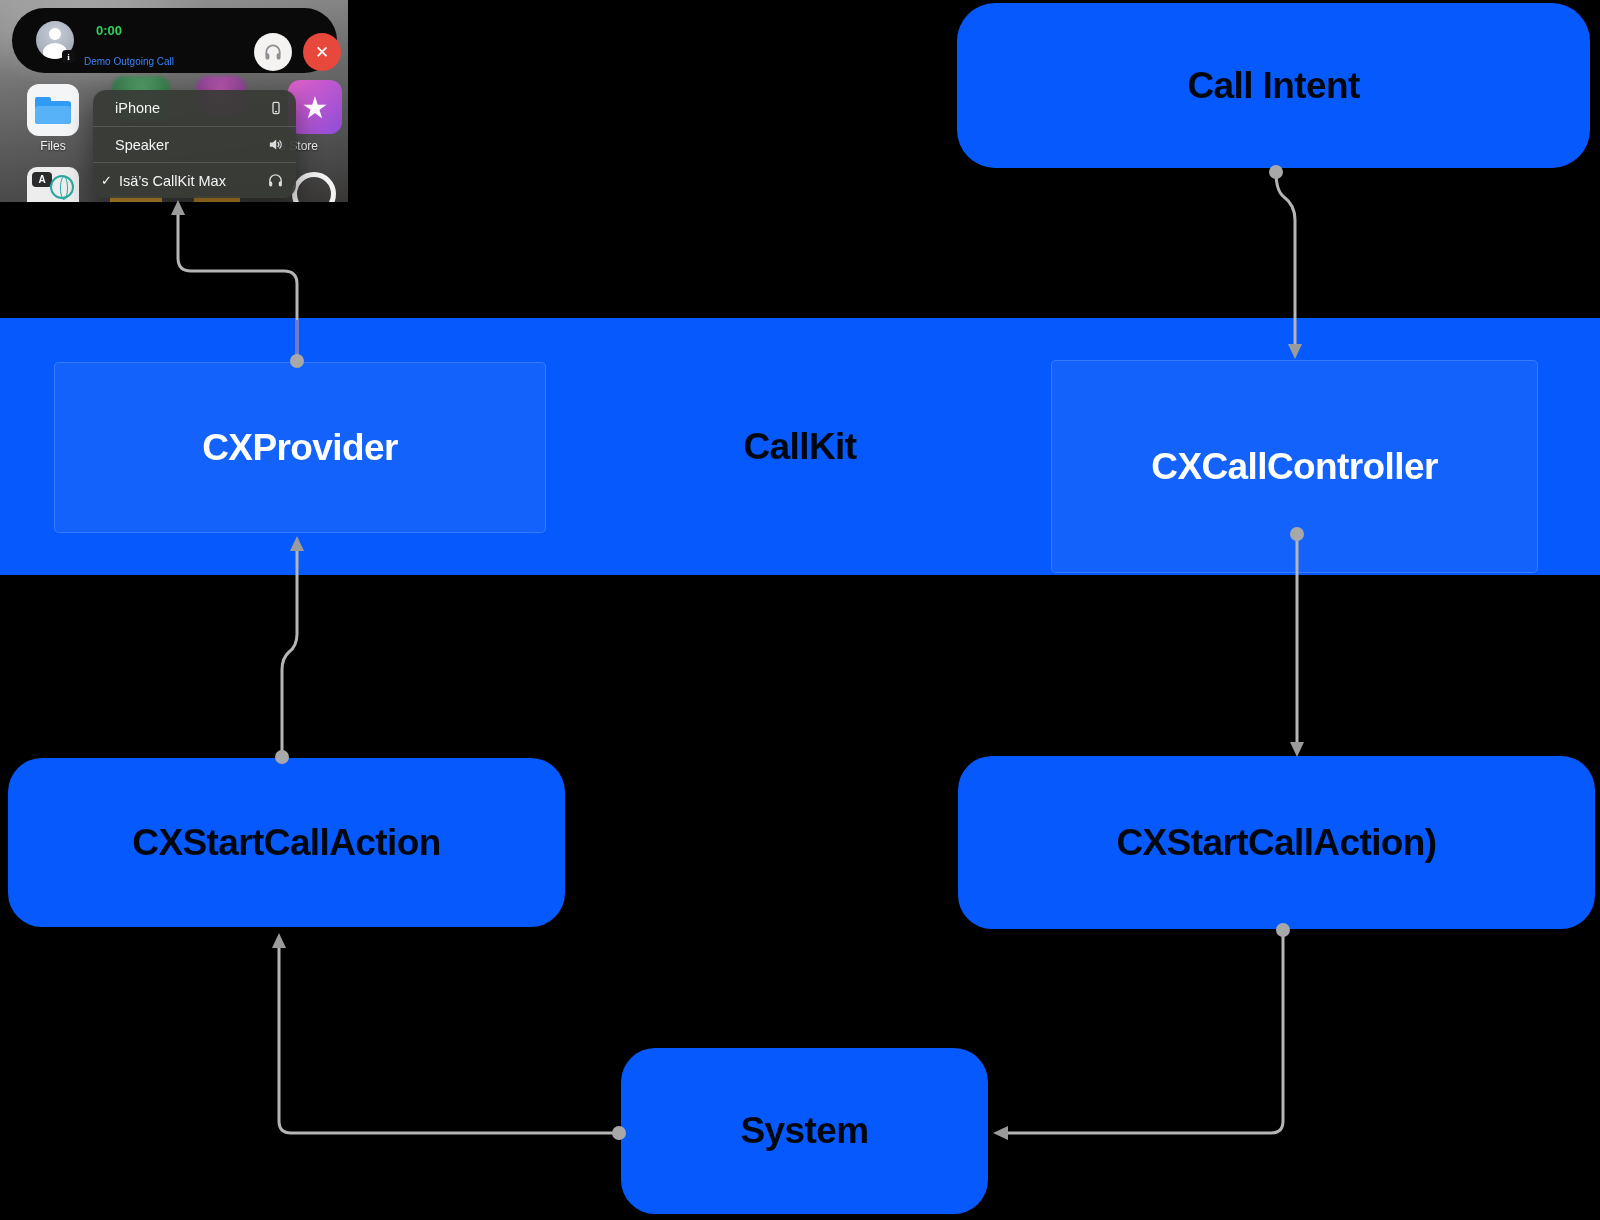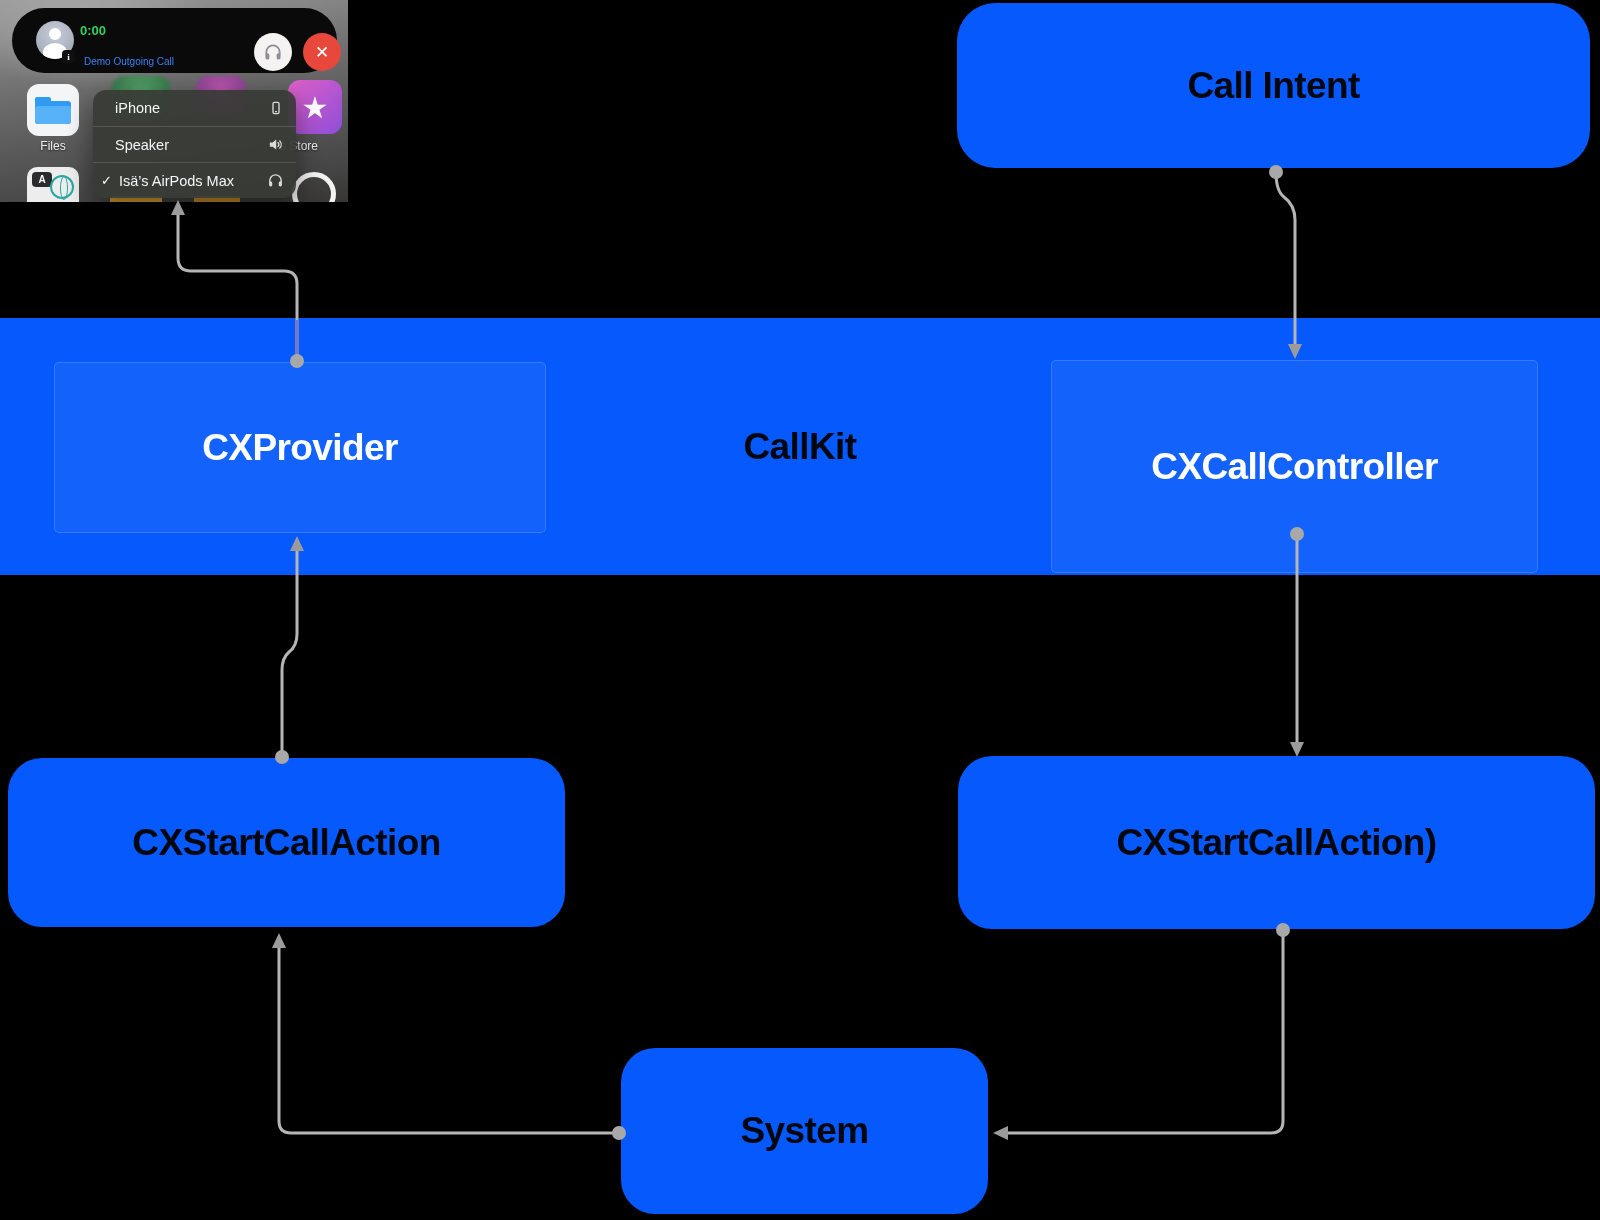--- a/index.html
+++ b/index.html
@@ -82,21 +82,21 @@
   .prow svg{color:#dcdcde;}
   
   .banner{position:absolute;left:12px;top:8px;width:325px;height:65px;border-radius:33px;background:#0a0a0b;}
   .avatar{position:absolute;left:24px;top:13px;width:38px;height:38px;border-radius:50%;overflow:hidden;
     background:radial-gradient(circle at 50% 32%,#c9ced8,#98a0ad);}
   .av-head{position:absolute;left:13px;top:7px;width:12px;height:12px;border-radius:50%;background:#fff;}
   .av-body{position:absolute;left:7px;top:22px;width:24px;height:18px;border-radius:50% 50% 0 0;background:#fff;}
   .info-badge{position:absolute;left:50px;top:42px;width:13px;height:13px;border-radius:4px;background:#101013;
     color:#fff;font-size:9px;display:flex;align-items:center;justify-content:center;z-index:2;
     font-family:"Liberation Serif","DejaVu Serif",serif;font-weight:bold;}
-  .timer{position:absolute;left:68px;top:15px;color:var(--ios-green,#30d158);font-size:13px;font-weight:bold;}
+  .timer{position:absolute;left:84px;top:15px;color:var(--ios-green,#30d158);font-size:13px;font-weight:bold;}
   .call-title{position:absolute;left:72px;top:48px;color:#3b82f6;font-size:10px;}
   .round-btn{position:absolute;top:25px;width:38px;height:38px;border-radius:50%;
     display:flex;align-items:center;justify-content:center;}
   .btn-audio{left:242px;background:#f4f3f1;color:#8e8e94;}
   .btn-end{left:291px;background:var(--end-call-red,#e8483b);color:#fff;font-size:17px;font-weight:bold;}
 </style>
 </head>
 <body>
 
 <div class="canvas">
@@ -160,21 +160,21 @@
       <div class="prow">
         <span class="grow">Speaker</span>
         <svg width="17" height="17" viewBox="0 0 24 24" fill="currentColor">
             <path d="M4 9v6h4l5 4V5L8 9z"></path>
             <path d="M15.5 9.2a4 4 0 0 1 0 5.6" fill="none" stroke="currentColor" stroke-width="1.8" stroke-linecap="round"></path>
             <path d="M18 7a7.3 7.3 0 0 1 0 10" fill="none" stroke="currentColor" stroke-width="1.8" stroke-linecap="round"></path>
           </svg>
       </div>
       <div class="prow">
         <span class="check">✓</span>
-        <span class="grow">Isä’s AirPods Max</span>
+        <span class="grow">Isä’s CallKit Max</span>
         <svg width="17" height="17" viewBox="0 0 24 24">
             <path d="M4 15v-3a8 8 0 0 1 16 0v3" fill="none" stroke="currentColor" stroke-width="2" stroke-linecap="round"></path>
             <rect x="3" y="13.5" width="4.4" height="7" rx="2" fill="currentColor"></rect>
             <rect x="16.6" y="13.5" width="4.4" height="7" rx="2" fill="currentColor"></rect>
           </svg>
       </div>
     </div>
 
     <div class="banner">
       <div class="avatar">

